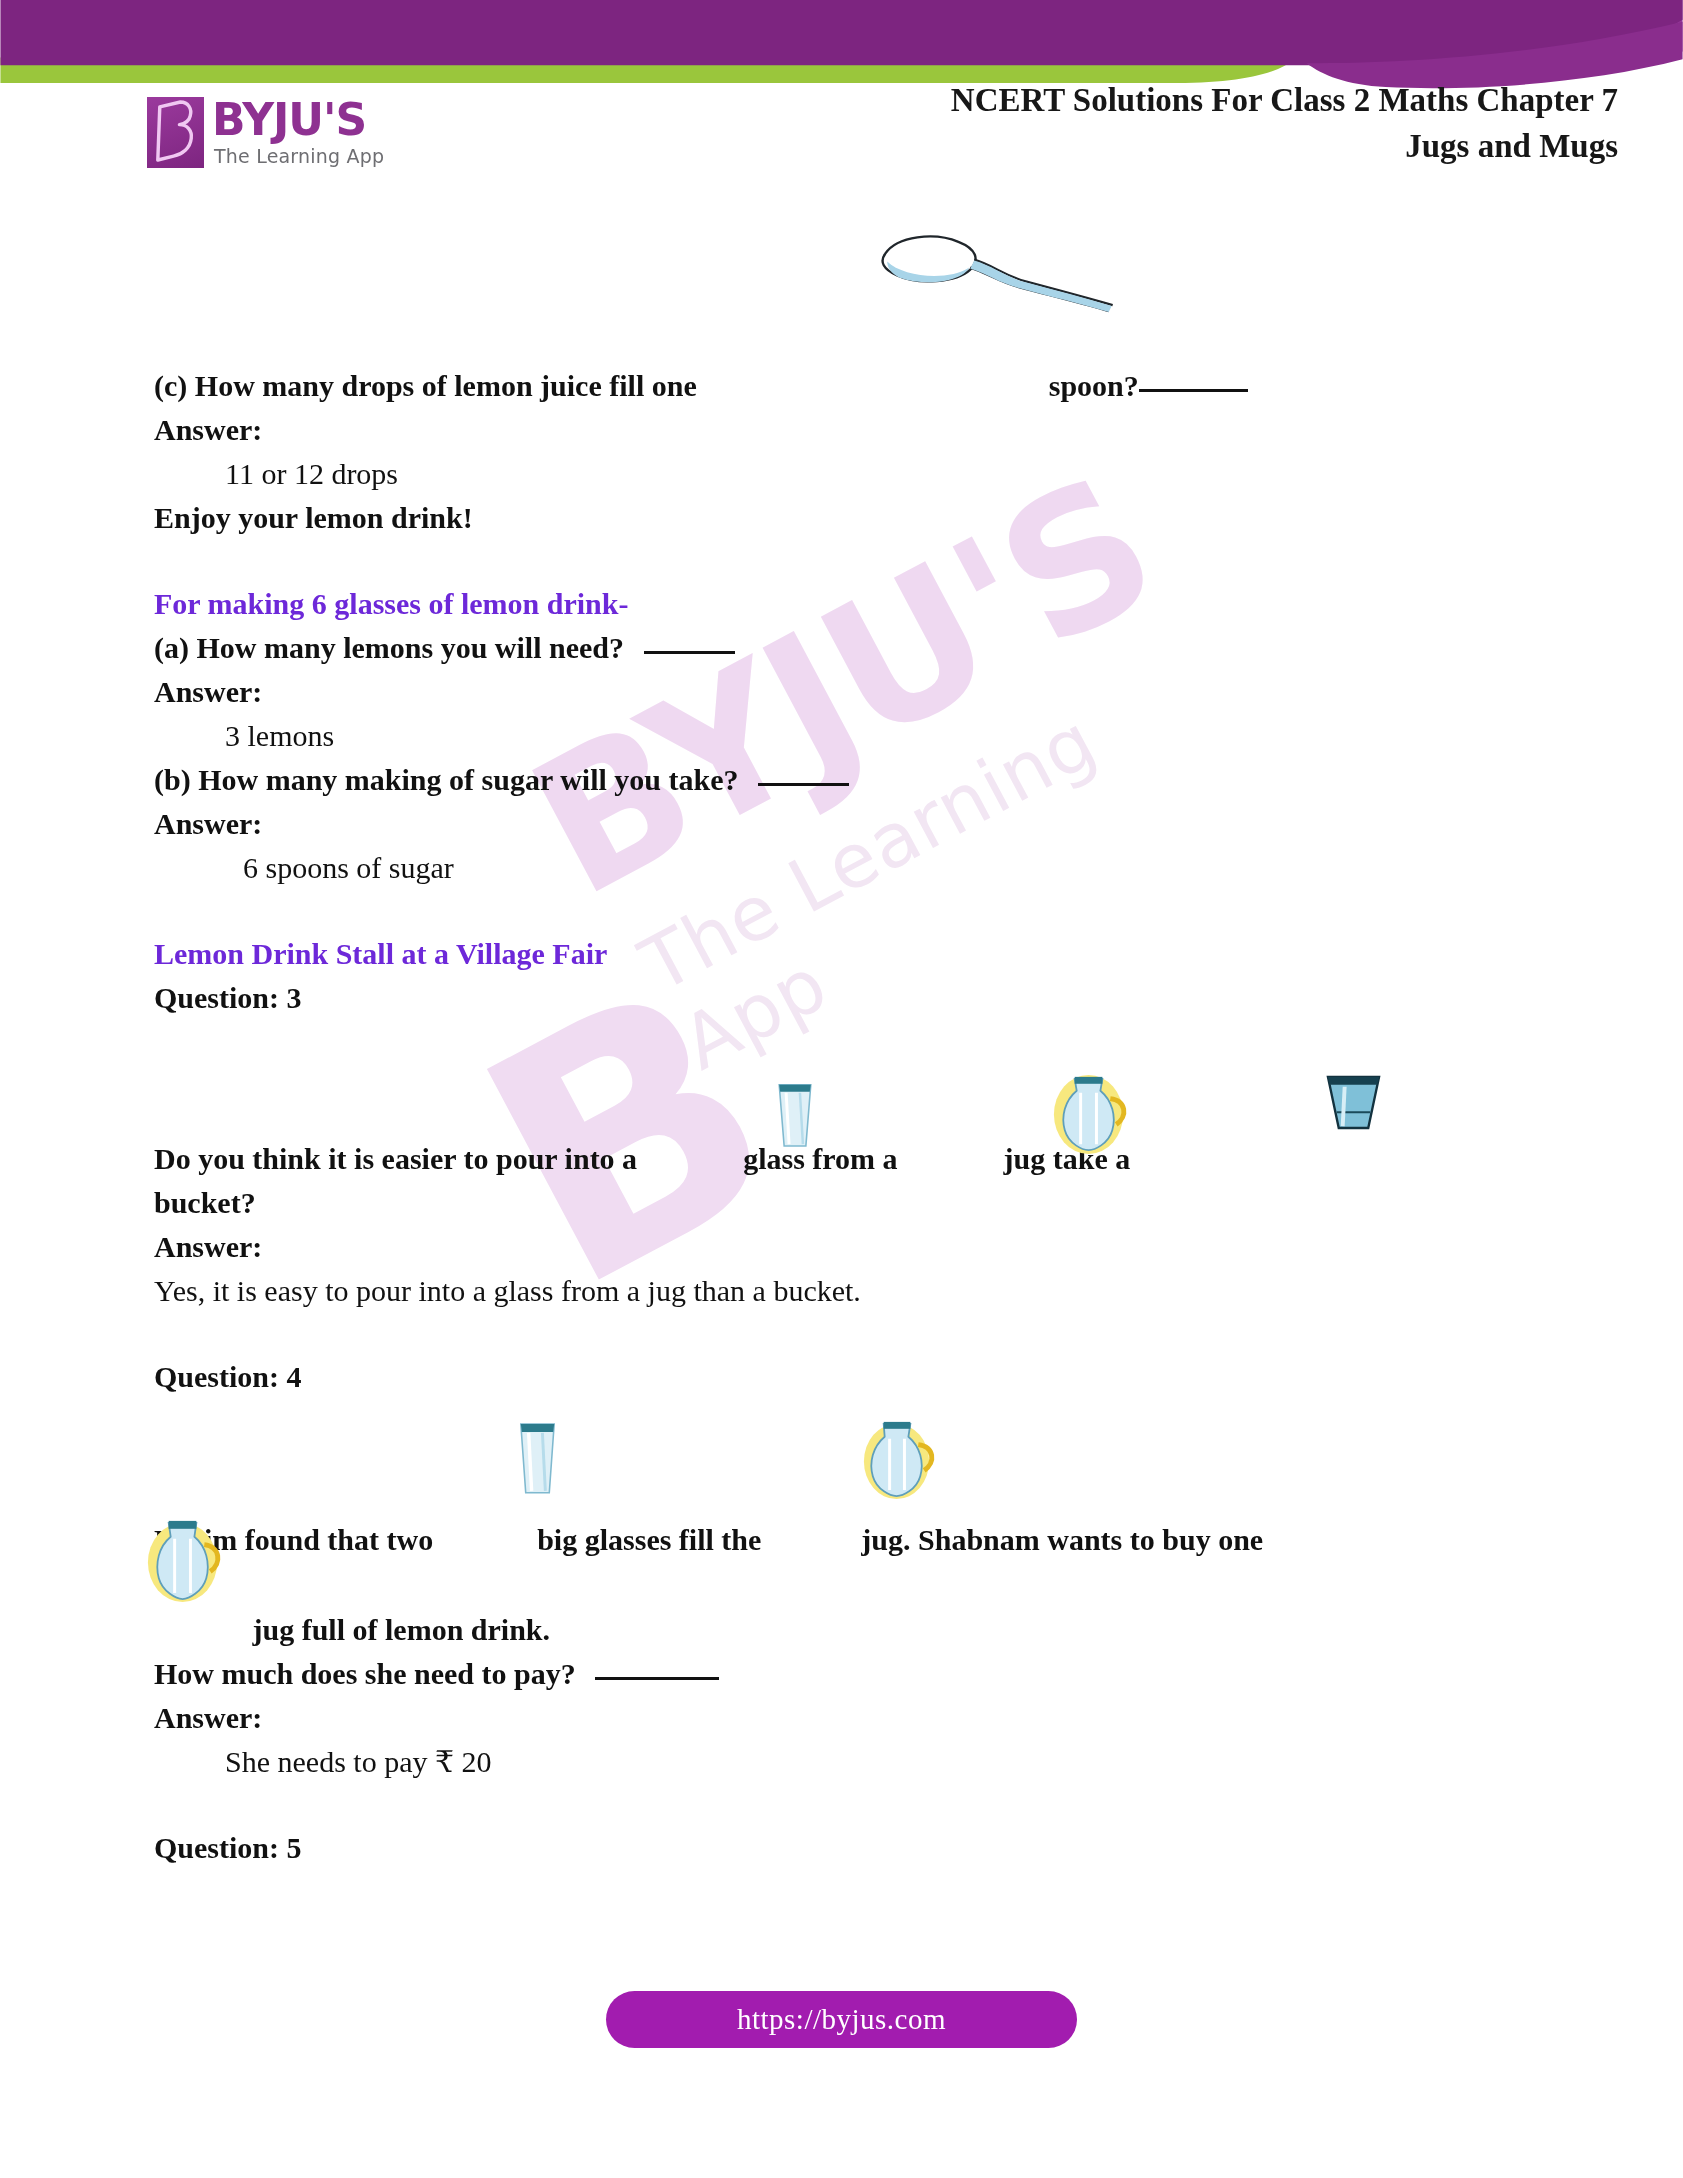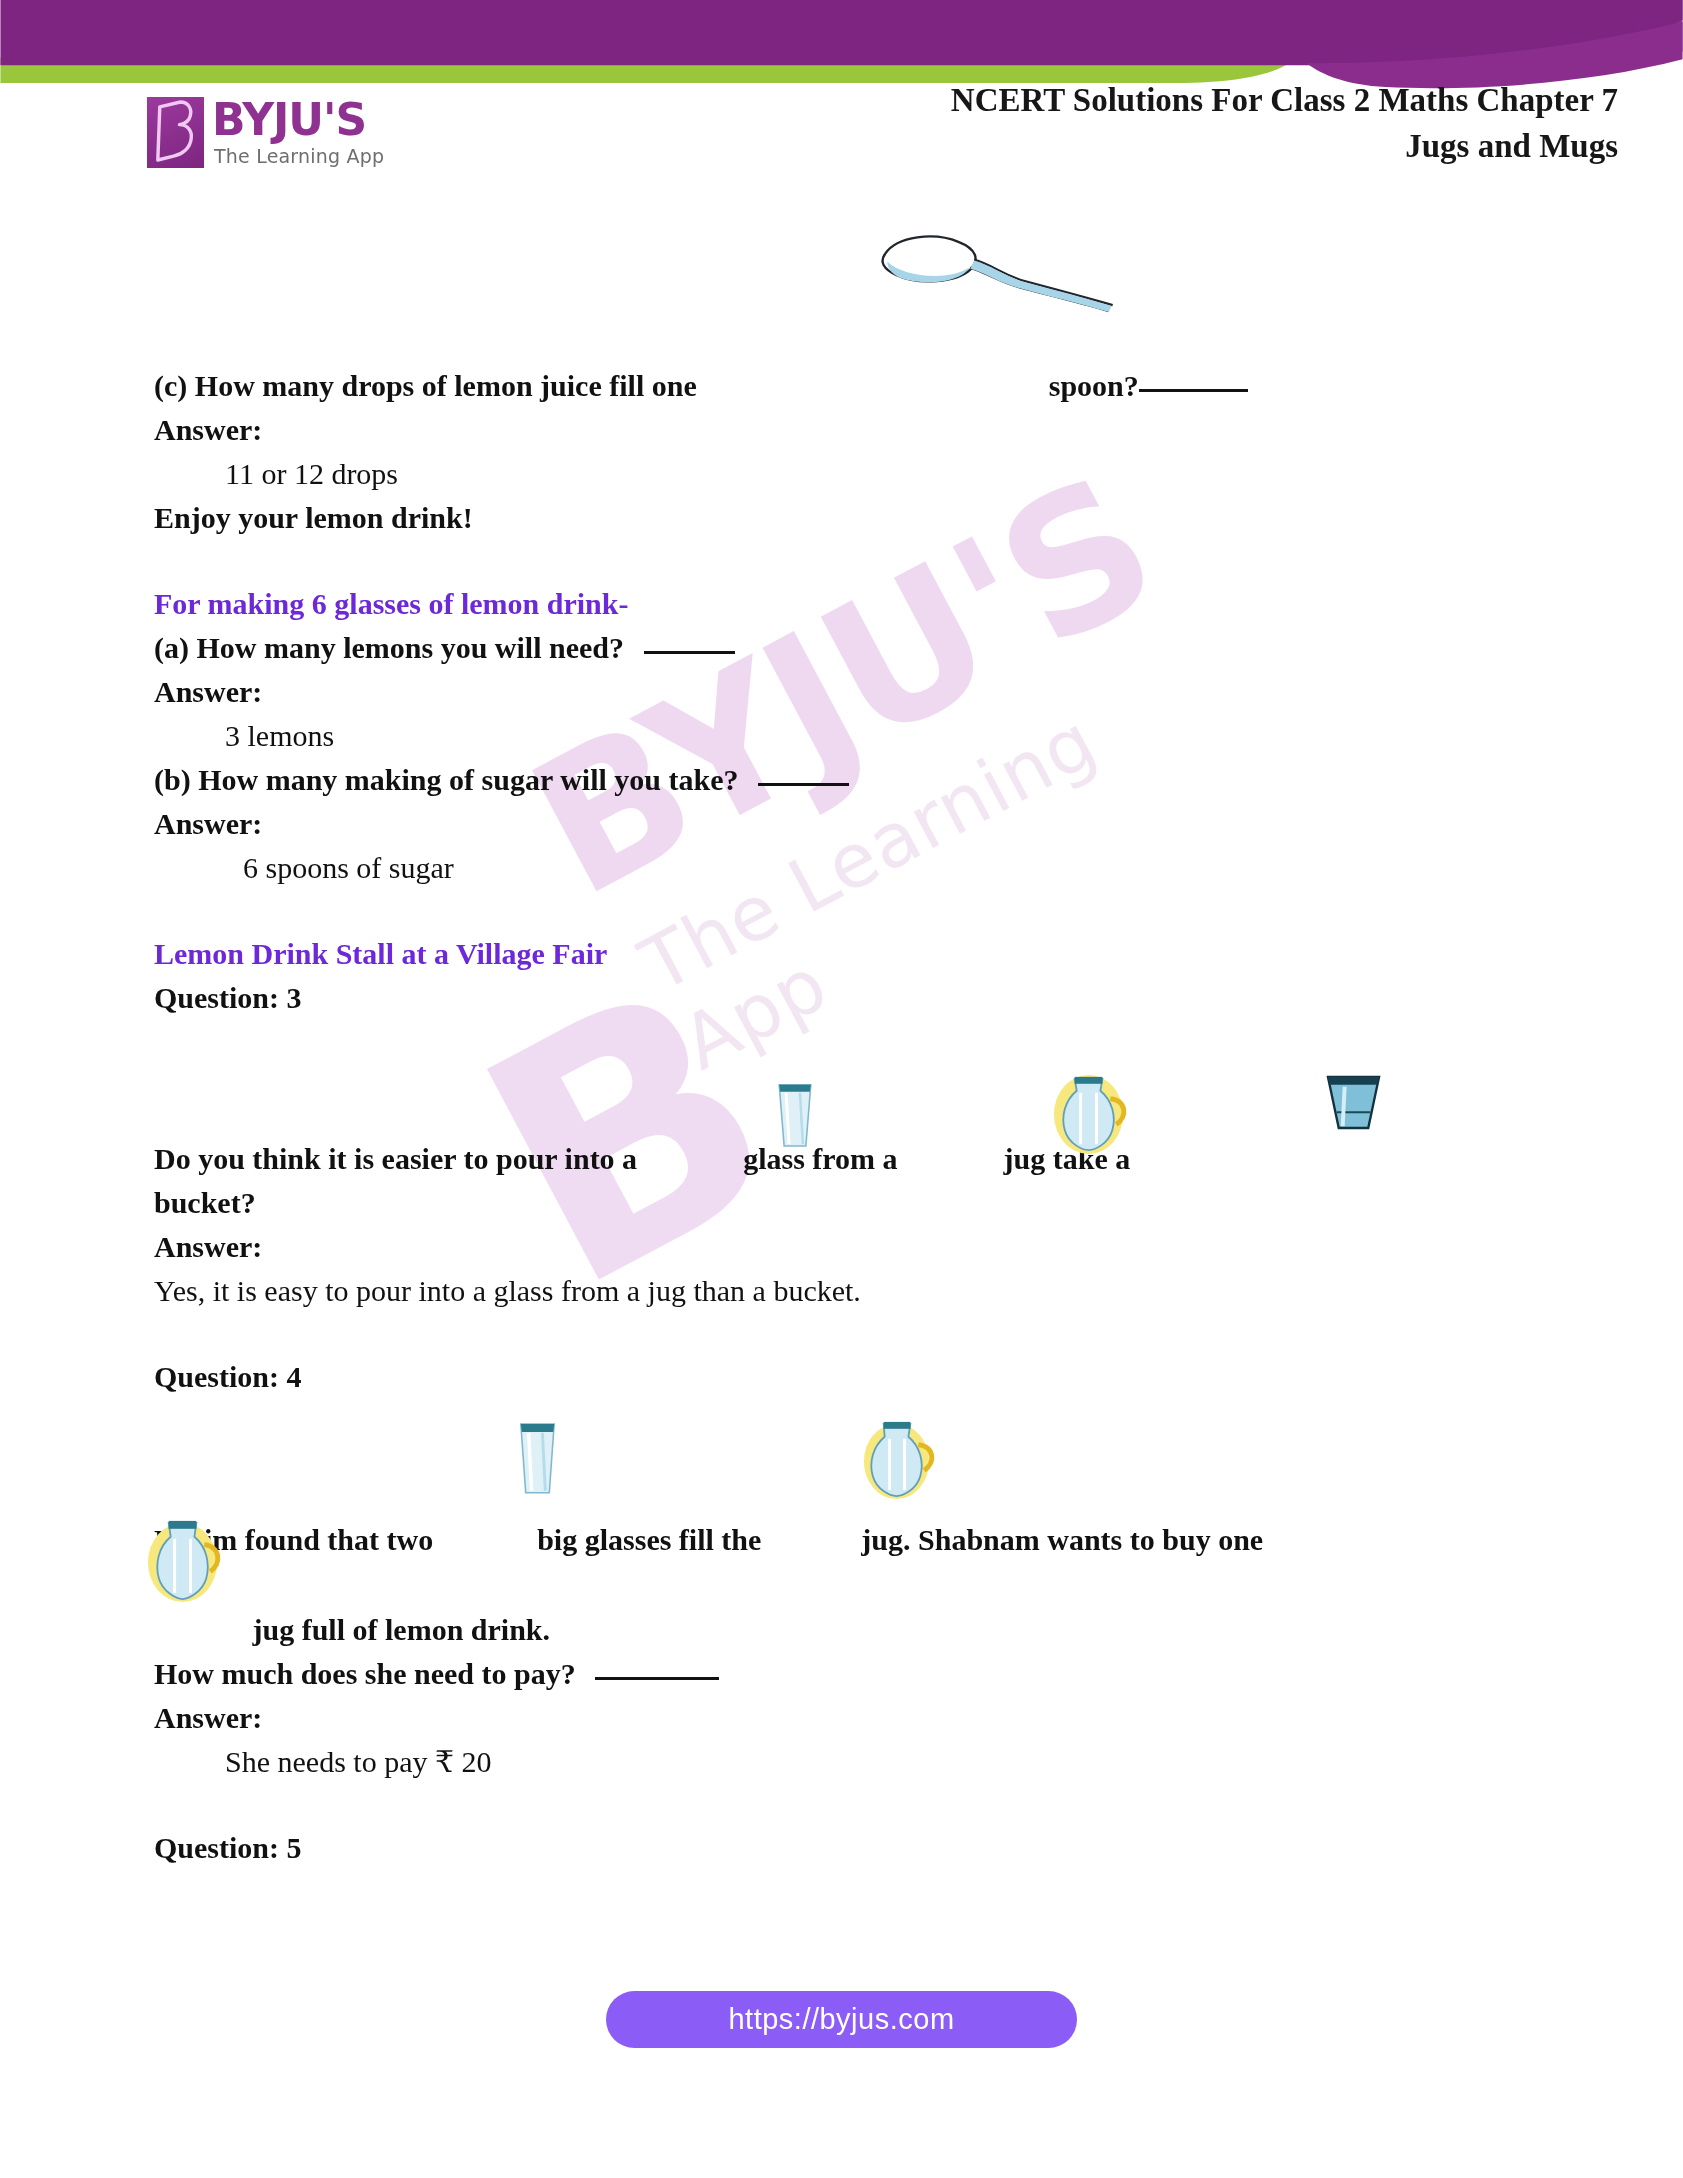--- a/index.html
+++ b/index.html
@@ -160,23 +160,23 @@
   .pos-abs { position: absolute; z-index: 4; }
 
   
   .footer-btn {
     position: absolute;
     left: 606px;
     top: 1991px;
     width: 471px;
     height: 57px;
     border-radius: 30px;
-    background: #8b5cf6;
+    background: #a21caf;
     color: #ffffff;
-    font-family: Liberation Sans, sans-serif;
+    font-family: Liberation Serif, serif;
     font-size: 29px;
     display: flex;
     align-items: center;
     justify-content: center;
     letter-spacing: 0.5px;
     z-index: 7;
   }
 </style>
 </head>
 <body>

